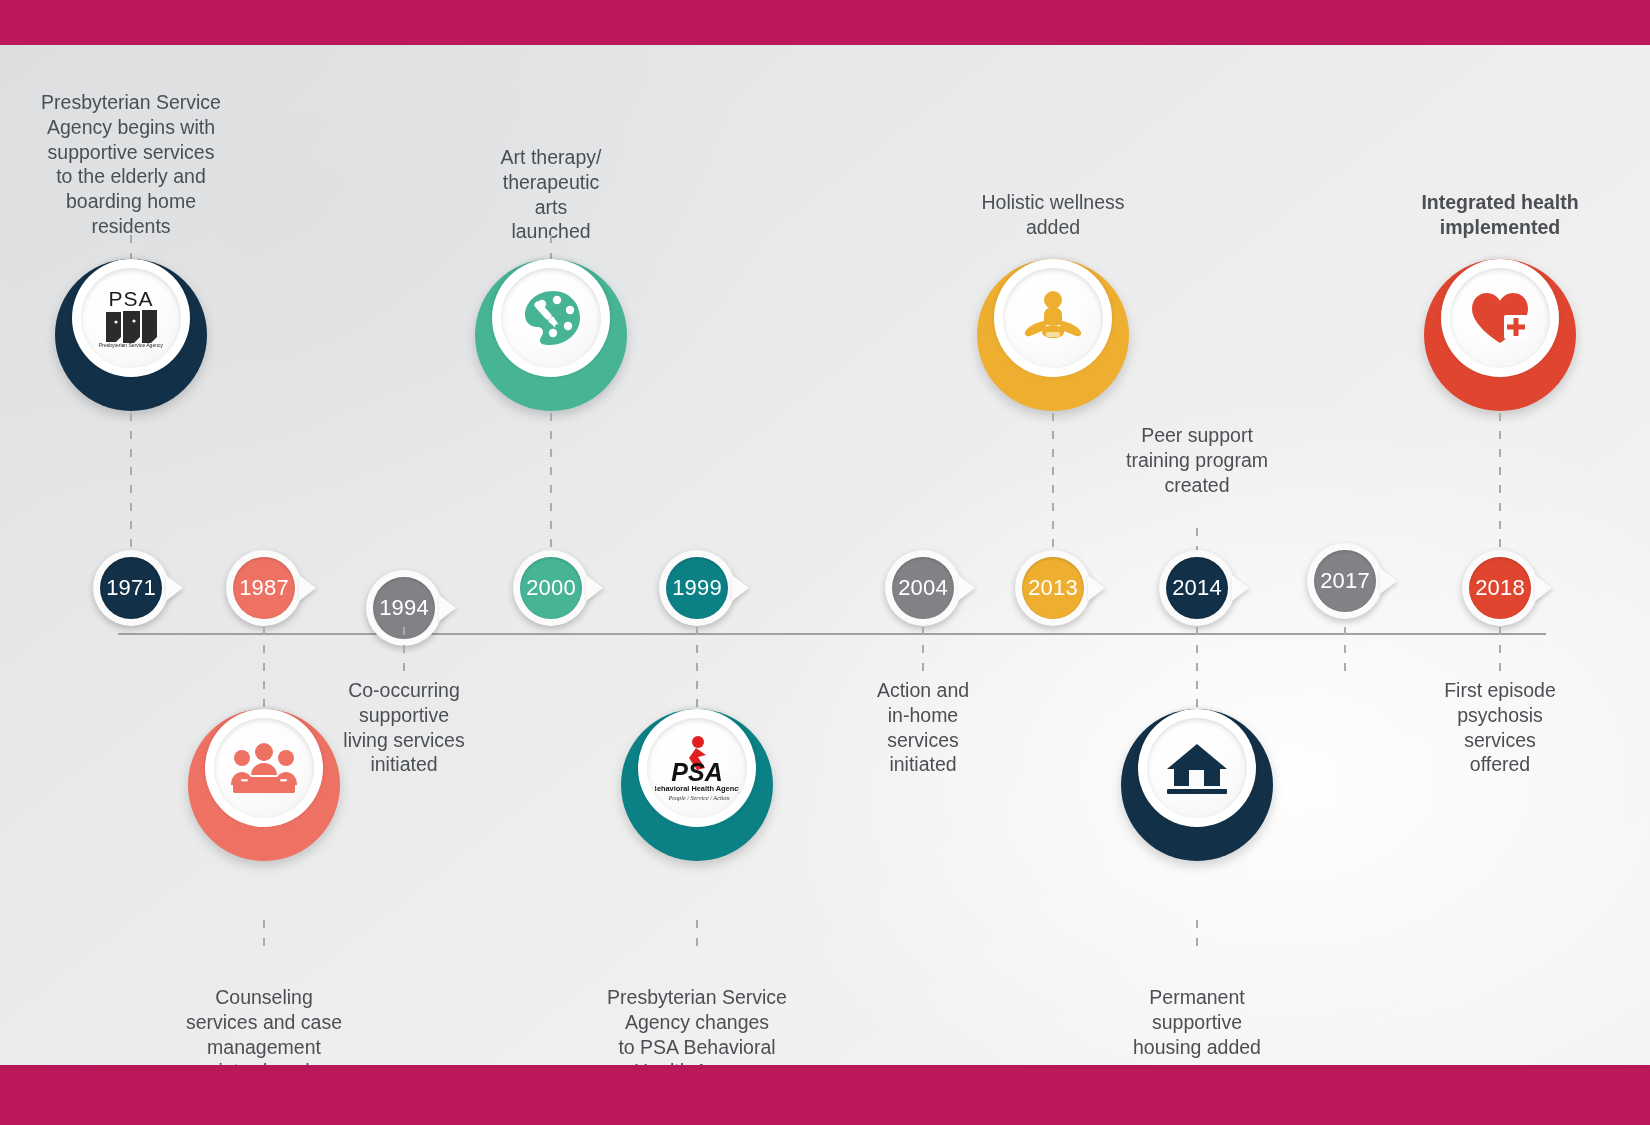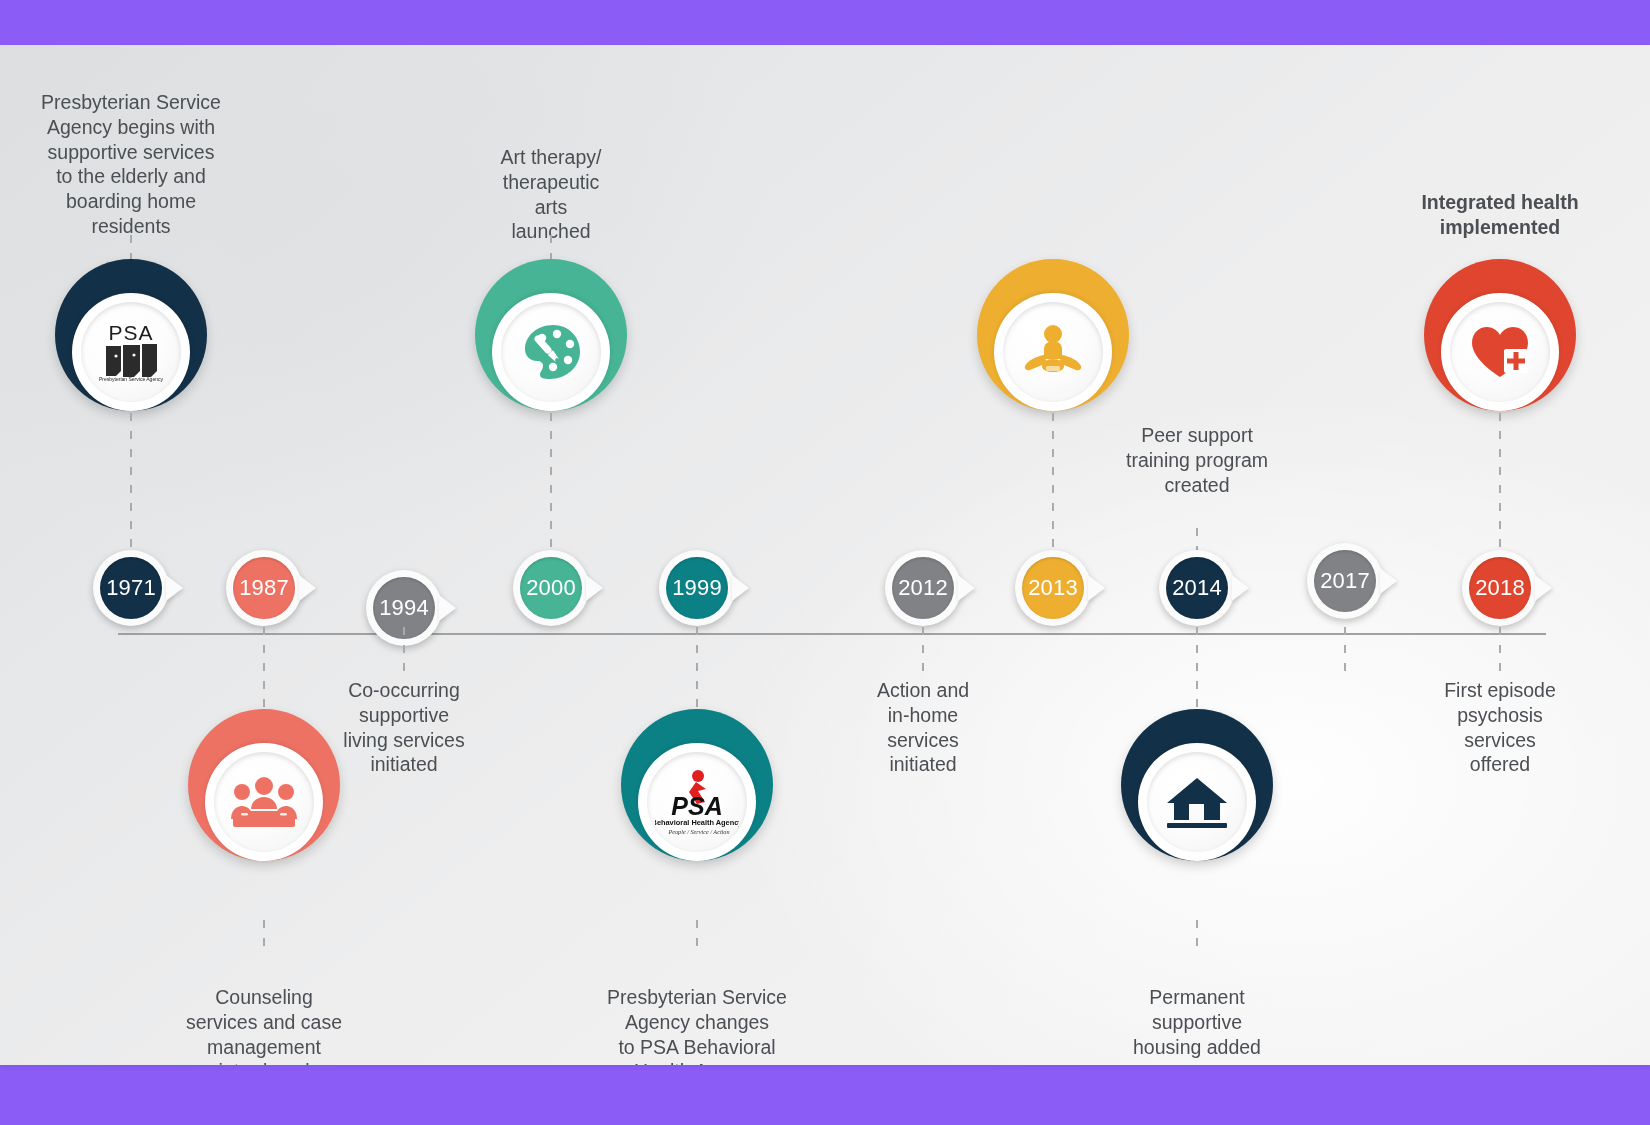--- a/index.html
+++ b/index.html
@@ -9,21 +9,21 @@
     height: 1125px;
     background: #ffffff;
     font-family: "Liberation Sans", sans-serif;
     overflow: hidden;
   }
 
   #canvas {
     position: relative;
     width: 1650px;
     height: 1125px;
-    background: #8b5cf6;
+    background: #be185d;
   }
 
   
   #panel {
     position: absolute;
     left: 0;
     top: 45px;
     width: 1650px;
     height: 1020px;
     background:
@@ -86,21 +86,21 @@
 
   
   .medallion {
     position: absolute;
     width: 152px;
     height: 152px;
     margin-left: -76px;
     margin-top: -76px;
     border-radius: 50%;
     display: flex;
-    align-items: flex-end;
+    align-items: flex-start;
     justify-content: center;
     box-shadow: 0 5px 11px rgba(0,0,0,0.17);
   }
   .medallion .ring-inner {
     width: 118px;
     height: 118px;
     border-radius: 50%;
     background: #ffffff;
     display: flex;
     align-items: center;
@@ -283,29 +283,31 @@
       </div>
     </div>
 
     <div class="connector" style="left:697px; top:875px; height:32px;"></div>
     <div class="caption" style="left:697px; top:940px; width:250px;">Presbyterian Service
 Agency changes
 to PSA Behavioral
 Health Agency</div>
 
     <div class="year-node" style="left:923px; top:543px;">
-      <div class="disc" style="background:#808285;">2012</div>
+      <div class="disc" style="background:#808285;">2004</div>
       <div class="tab"></div>
     </div>
     <div class="connector" style="left:923px; top:582px; height:48px;"></div>
     <div class="caption" style="left:923px; top:633px; width:210px;">Action and
 in-home
 services
 initiated</div>
 
+    <div class="caption" style="left:1053px; top:145px; width:260px;">Holistic wellness
+added</div>
     <div class="connector" style="left:1053px; top:238px; height:38px;"></div>
 
     <div class="medallion" style="left:1053px; top:290px; background:#eeaf30;">
       <div class="ring-inner">
         <div class="face">
           <span>
             <svg width="62" height="58" viewBox="0 0 62 58" fill="#eeaf30">
               <circle cx="31" cy="11" r="9"></circle>
               <path d="M22 26c0-5 4-8 9-8s9 3 9 8v10H22z"></path>
               <path d="M22 32c-7 1-17 6-19 11 -1 3 2 5 5 4l17-7z"></path>

